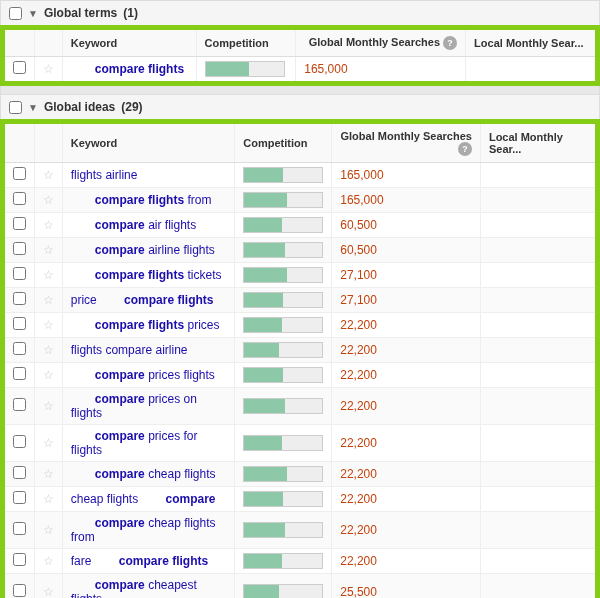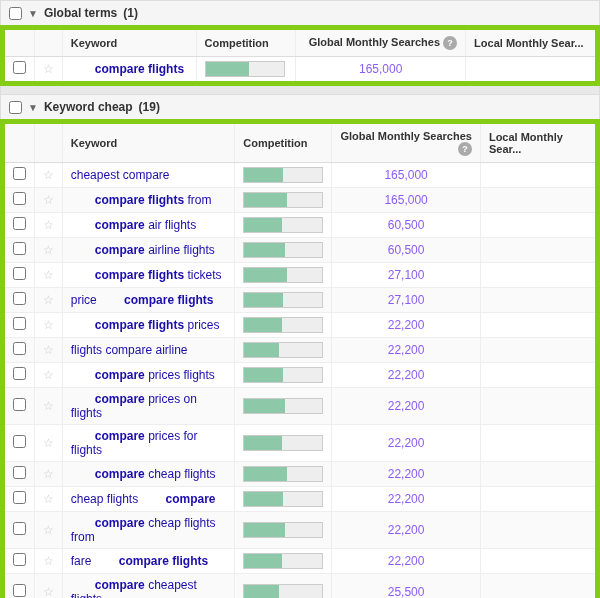--- a/index.html
+++ b/index.html
@@ -76,22 +76,22 @@
       color: #1a0dab;
       text-decoration: none;
     }
 
     td.keyword-cell b {
       font-weight: bold;
       margin-left: 24px;
     }
 
     td.number-cell {
-      text-align: center;
-      color: #8b5cf6;
+      text-align: left;
+      color: #c2410c;
     }
 
     td.competition-cell {
       padding: 4px 8px;
     }
 
     .competition-bar-container {
       width: 80px;
       height: 16px;
       background: #eee;
@@ -231,22 +231,22 @@
 
 </div>
 
 <div class="section-gap"></div>
 
 <div>
 
   <div class="section-header">
     <input type="checkbox" style="">
     <span class="collapse-icon">▼</span>
-    <span>Keyword cheap</span>
-    <span>(19)</span>
+    <span>Global ideas</span>
+    <span>(29)</span>
   </div>
 
   <table>
     <thead>
       <tr>
         <th class="checkbox-cell"></th>
         <th class="star-cell"></th>
         <th>Keyword</th>
         <th>Competition</th>
         <th class="right">
@@ -258,21 +258,21 @@
     </thead>
     <tbody id="keyword-ideas-body">
     <tr>
       <td class="checkbox-cell">
         <input type="checkbox" style="">
       </td>
       <td class="star-cell">
         <span class="star">☆</span>
       </td>
       <td class="keyword-cell">
-        <a href="#">cheapest compare</a>
+        <a href="#">flights airline</a>
       </td>
       <td class="competition-cell">
         <div class="competition-bar-container">
           <div class="competition-bar" style="width:50%"></div>
         </div>
       </td>
       <td class="number-cell">165,000</td>
       <td></td>
     </tr>
         <tr>

